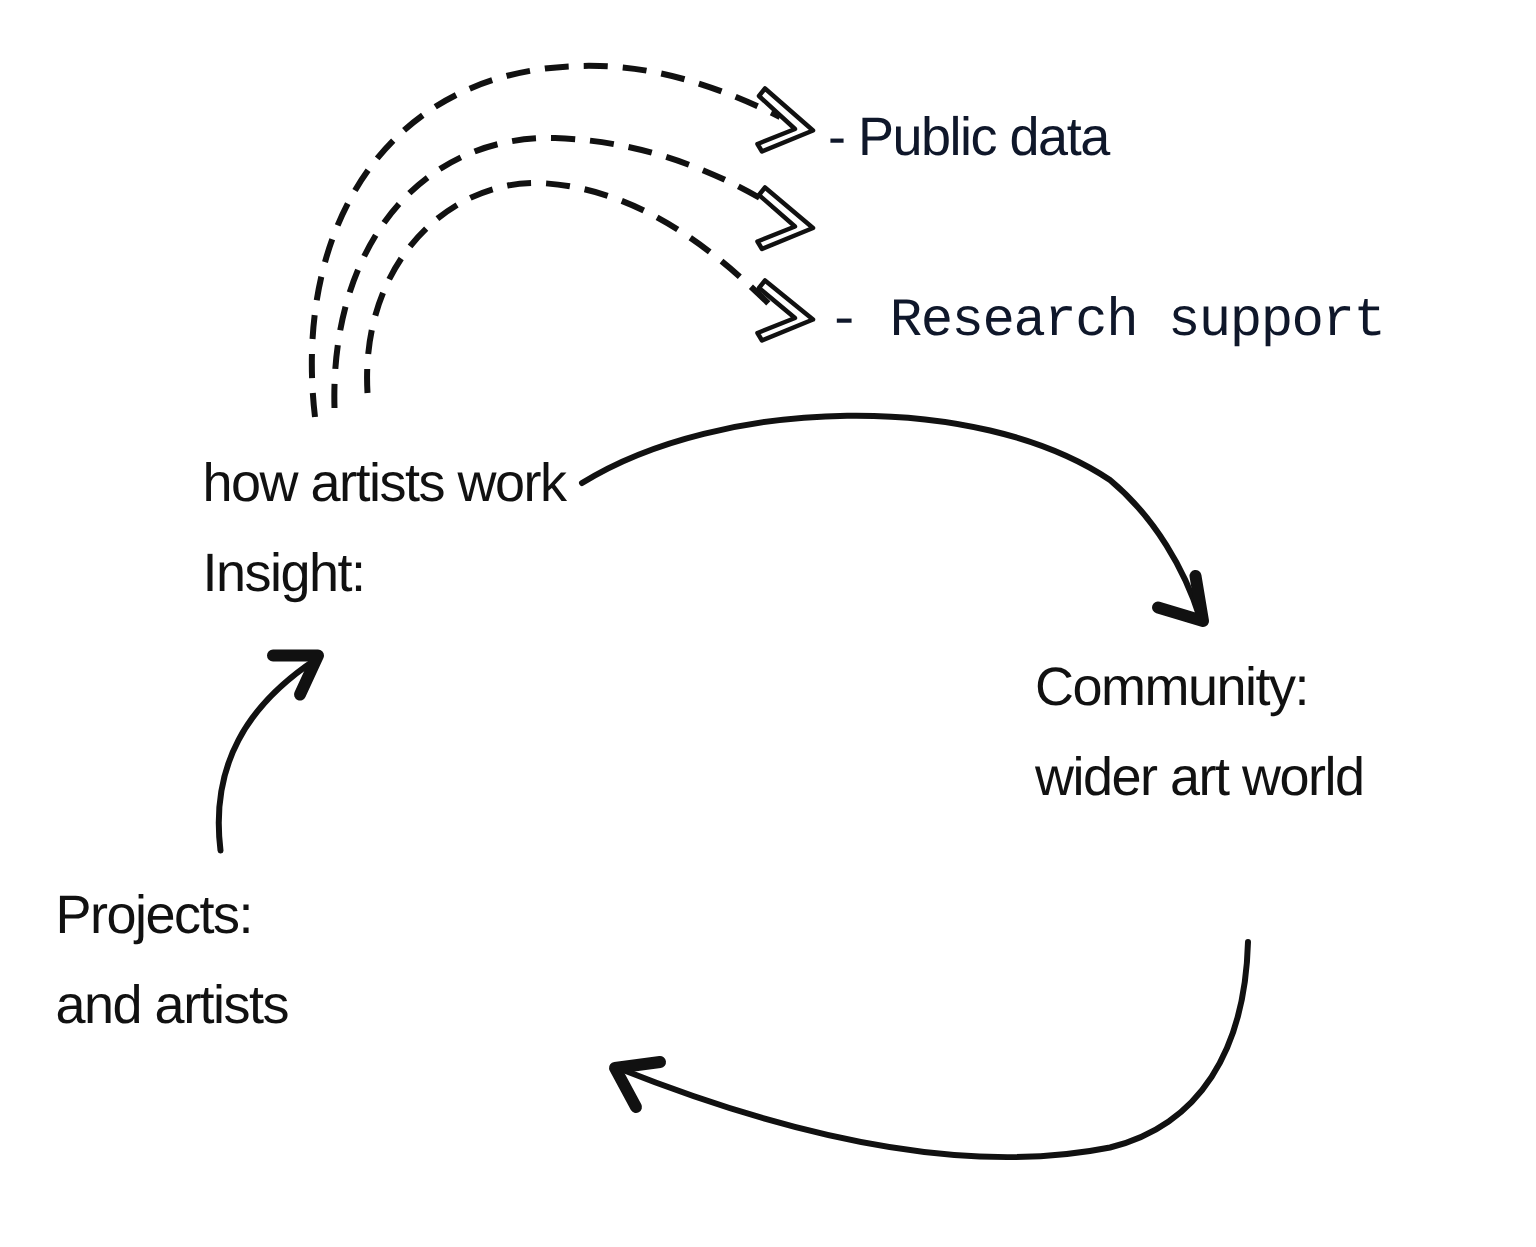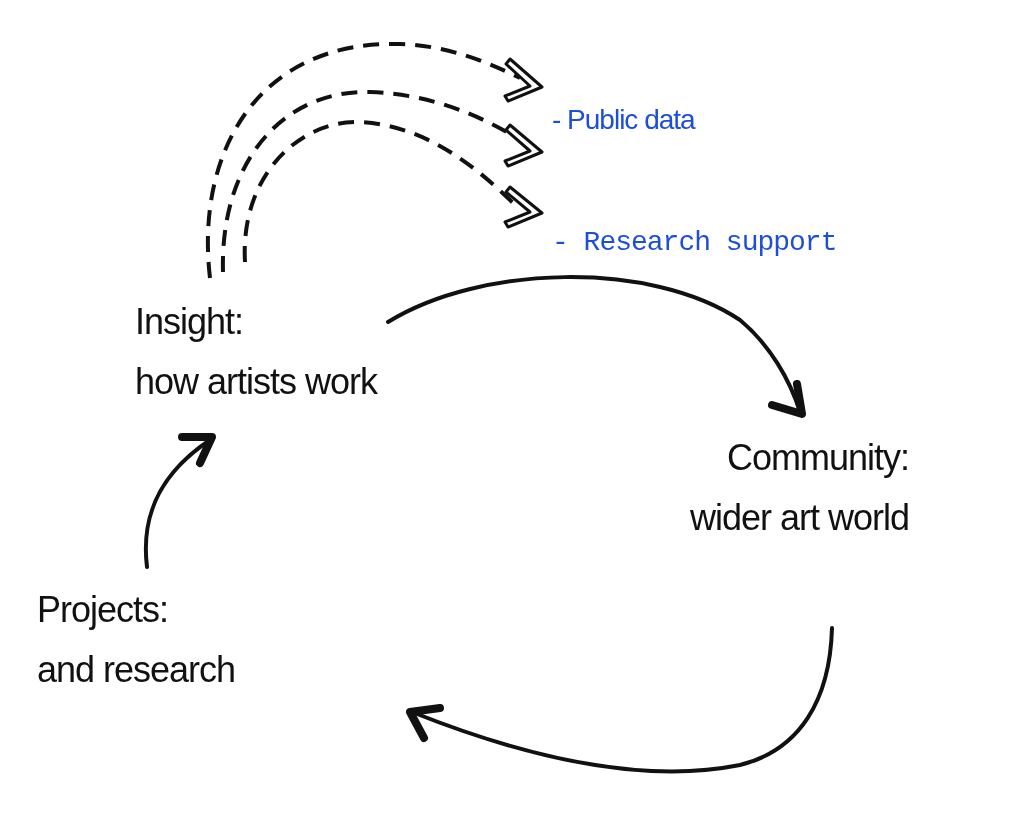--- a/index.html
+++ b/index.html
@@ -12,26 +12,25 @@
       color: #111111;
       font-size: 36px;
       line-height: 60px;
       letter-spacing: -1px;
       white-space: nowrap;
     }
     .label span { display: block; }
     .out-item {
       position: absolute;
       font-family: "Liberation Sans", "DejaVu Sans", sans-serif;
-      color: #1d4ed8;
-      font-size: 28px;
+      color: #0f172a;
+      font-size: 36px;
       line-height: 40px;
       letter-spacing: -1px;
       white-space: nowrap;
-      margin-top: 29px;
     }
   </style>
 </head>
 <body>
 
 <div class="canvas">
 
   <svg class="lines" width="1024" height="831" viewBox="0 0 1024 831">
 
     <g fill="none" stroke="#111" stroke-width="4" stroke-dasharray="16 10">
@@ -53,30 +52,30 @@
     </g>
 
     <g fill="none" stroke="#111" stroke-width="8" stroke-linecap="round" stroke-linejoin="round">
       <path d="M772 405 L 802 414 L 797 384"></path>
       <path d="M440 708 L 410 712 L 424 738"></path>
       <path d="M182 437 L 212 437 L 200 463"></path>
     </g>
   </svg>
 
   <div class="label" style="left:135px; top:292px;">
+    <span>how artists work</span>
     <span>Insight:</span>
-    <span>how artists work</span>
   </div>
 
-  <div class="label" style="left:690px; top:428px;text-align:right;">
+  <div class="label" style="left:690px; top:428px;">
     <span>Community:</span>
     <span>wider art world</span>
   </div>
 
   <div class="label" style="left:37px; top:580px;">
     <span>Projects:</span>
-    <span>and research</span>
+    <span>and artists</span>
   </div>
 
   <div class="out-item" style="left:552px; top:71px;">- Public data</div>
   <div class="out-item" style="left:552px; top:194px;font-family:Liberation Mono, monospace;">- Research support</div>
 
 </div>
 
 </body></html>

